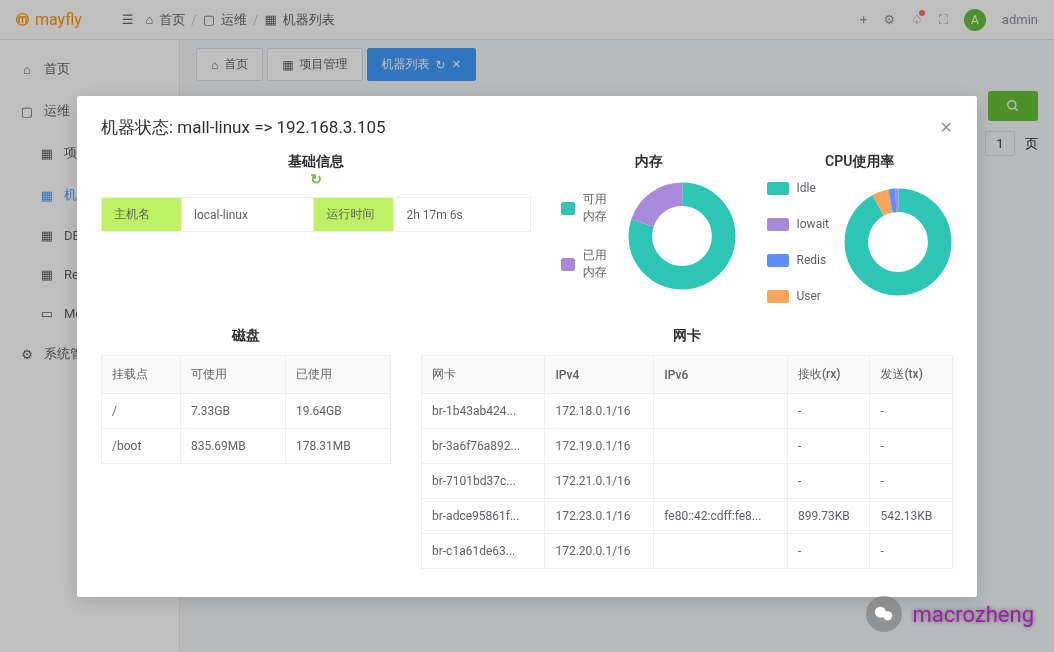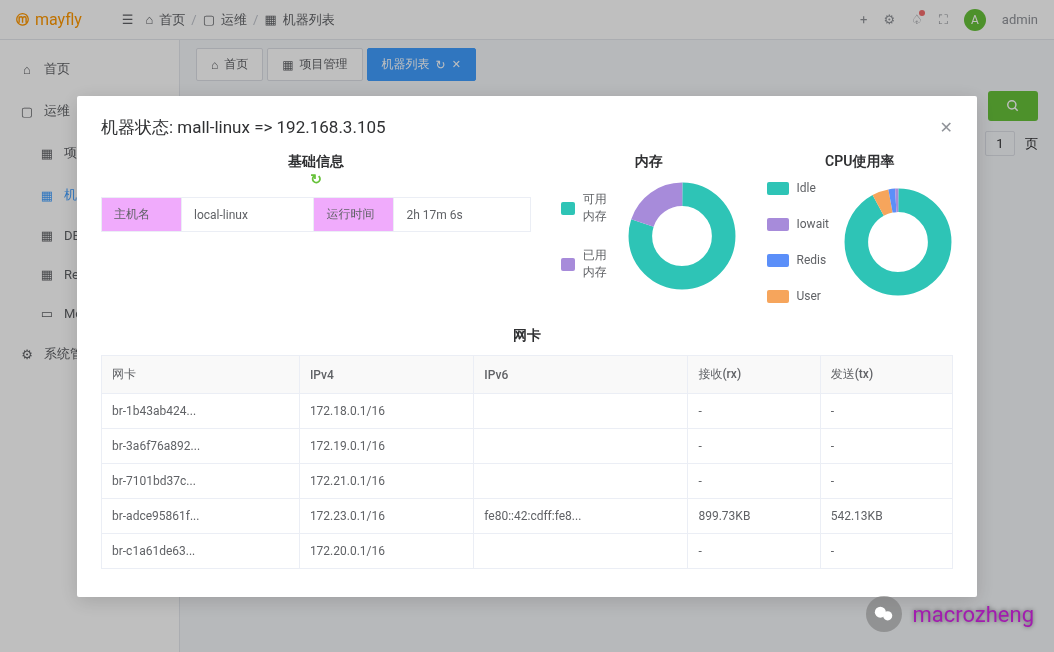--- a/index.html
+++ b/index.html
@@ -46,21 +46,21 @@
     .modal-title { font-size: 17px; color: #303133; font-weight: 400; }
     .modal-close { color: #909399; cursor: pointer; font-size: 16px; }
     .modal-body { padding: 0 24px 28px; }
     
     .sections-row { display: flex; gap: 30px; margin-bottom: 24px; }
     .sec-title { font-size: 14px; font-weight: 600; margin-bottom: 10px; color: #303133; display: flex; align-items: center; justify-content: space-between; flex-direction: column; }
     .refresh-icon { color: #67c23a; cursor: pointer; font-size: 14px; }
     
     .info-table { border: 1px solid #ebeef5; border-collapse: collapse; width: 100%; }
     .info-table td { border: 1px solid #ebeef5; padding: 8px 12px; font-size: 12px; color: #606266; }
-    .info-table td.label { background: #f0abfc; width: 80px; font-weight: 500; }
+    .info-table td.label { background: #bef264; width: 80px; font-weight: 500; }
     
     .section-basic { flex: 0 0 430px; }
     .section-mem, .section-cpu { flex: 1; }
     
     .chart-block { display: flex; gap: 14px; }
     .legend { display: flex; flex-direction: column; gap: 22px; font-size: 12px; color: #606266; justify-content: center; }
     .legend-item { display: flex; align-items: center; gap: 8px; }
     .legend-swatch { width: 22px; height: 13px; border-radius: 2px; }
     .donut-wrap { flex: 1; display: flex; align-items: center; justify-content: center; }
     
@@ -252,20 +252,44 @@
                 <circle cx="21" cy="21" r="15.915" fill="none" stroke="#5b8ff9" stroke-width="9" stroke-dasharray="2 98" stroke-dashoffset="28"></circle>
                 <circle cx="21" cy="21" r="15.915" fill="none" stroke="#a78bda" stroke-width="9" stroke-dasharray="1 99" stroke-dashoffset="26"></circle>
               </svg>
             </div>
           </div>
         </div>
       </div>
 
       <div class="lower-row">
 
+        <div class="section-disk">
+          <div class="sec-title">磁盘</div>
+          <table class="data-table">
+            <thead>
+              <tr>
+                <th>挂载点</th>
+                <th>可使用</th>
+                <th>已使用</th>
+              </tr>
+            </thead>
+            <tbody>
+              <tr>
+                <td>/</td>
+                <td>7.33GB</td>
+                <td>19.64GB</td>
+              </tr>
+              <tr>
+                <td>/boot</td>
+                <td>835.69MB</td>
+                <td>178.31MB</td>
+              </tr>
+            </tbody>
+          </table>
+        </div>
 
         <div class="section-net">
           <div class="sec-title">网卡</div>
           <table class="data-table">
             <thead>
               <tr>
                 <th>网卡</th>
                 <th>IPv4</th>
                 <th>IPv6</th>
                 <th>接收(rx)</th>

